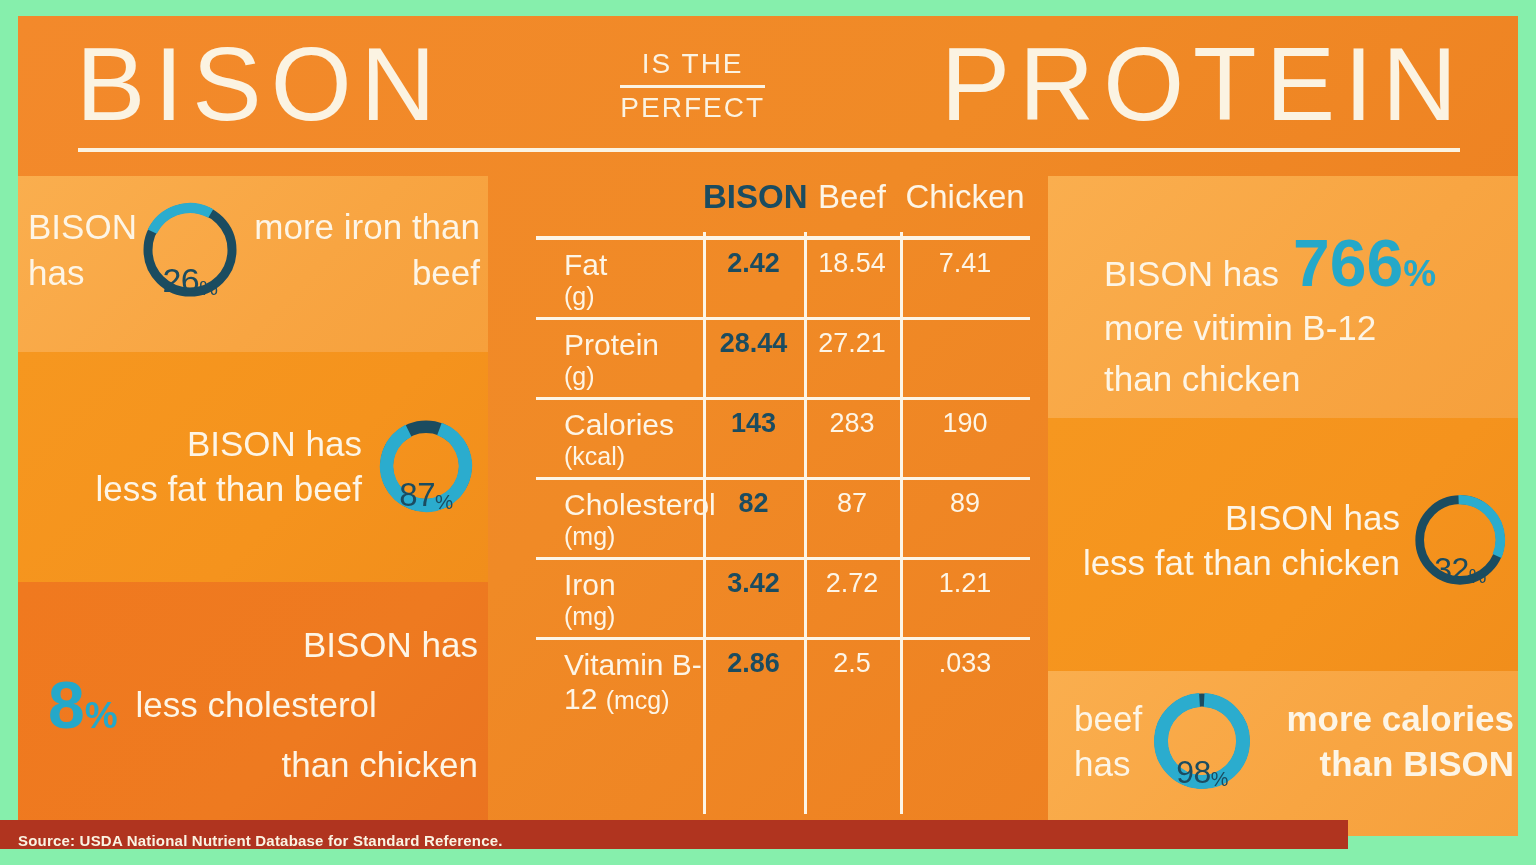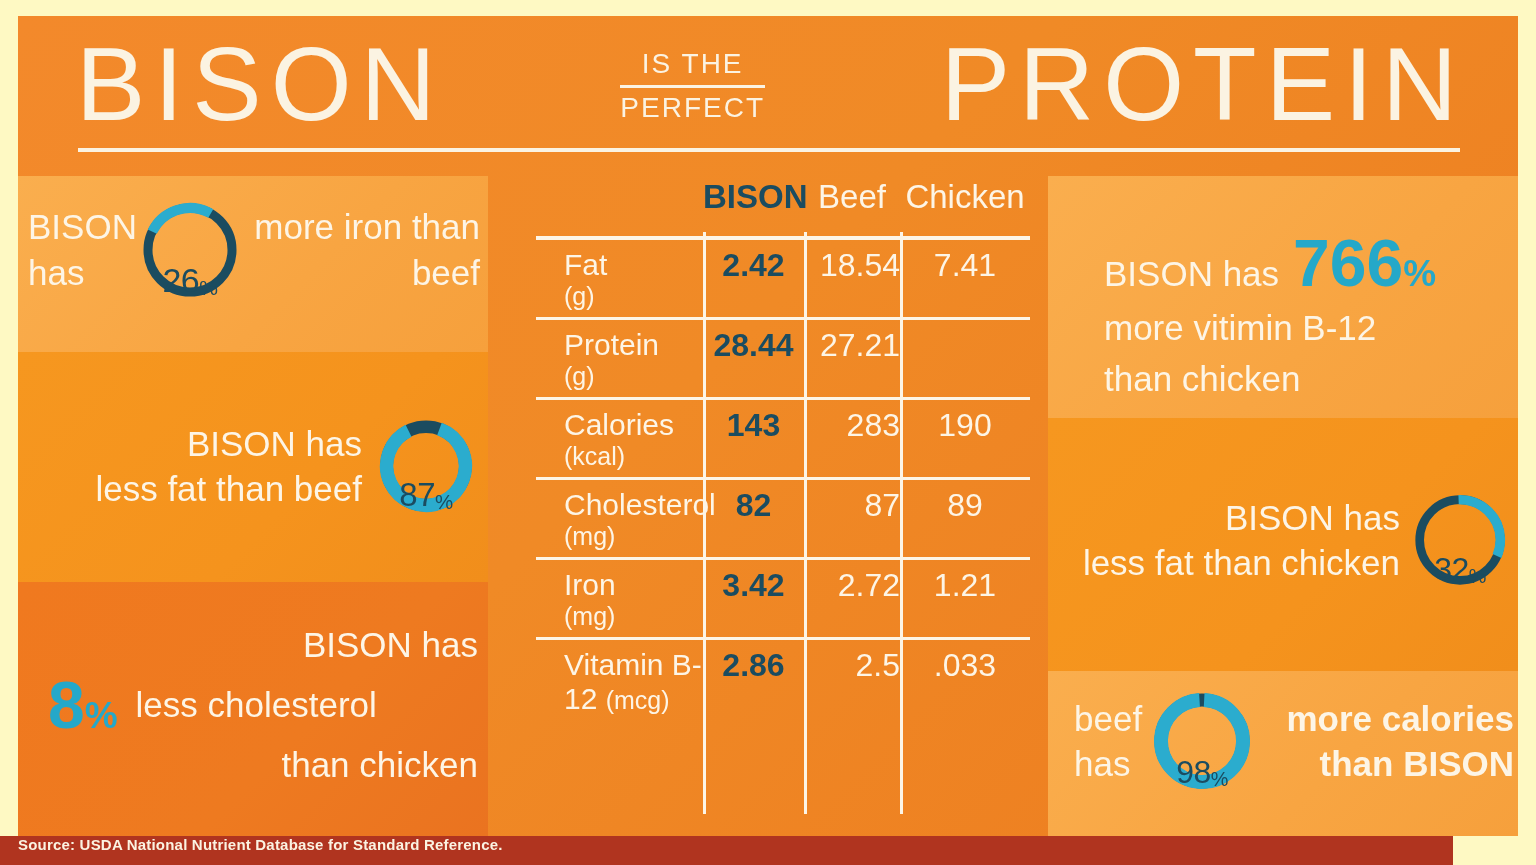--- a/index.html
+++ b/index.html
@@ -7,21 +7,21 @@
   html, body {
     width:1536px; height:865px;
     background:#B0341F;
     font-family:"Liberation Sans", sans-serif;
     overflow:hidden;
   }
 
   #infographic {
     position:relative;
     width:1536px; height:865px;
-    background:#fef9c3;
+    background:#86efac;
   }
 
   
   .canvas {
     position:absolute;
     left:18px; top:16px;
     width:1500px; height:820px;
     background:linear-gradient(135deg,#F3892B 0%, #F08A26 45%, #ED7C1F 100%);
     overflow:hidden;
   }
@@ -220,45 +220,45 @@
     padding:8px 6px 0 28px;
     color:#FDF5E6;
     font-size:30px;
     line-height:1.12;
   }
   .cell-name .unit { font-size:25px; display:block; }
   .cell-name .unit-inline { font-size:25px; }
   .cell-val {
     padding-top:8px;
     text-align:center;
-    font-size:32px;
+    font-size:27px;
     color:#FDF5E6;
     line-height:1.12;
   }
   .cell-val.bison { width:101px; color:#1B4C60; font-weight:bold; }
-  .cell-val.beef  { width:96px;text-align:right; }
+  .cell-val.beef  { width:96px; }
   .cell-val.chick { width:130px; }
 
   .vline {
     position:absolute;
     top:56px;
     width:3px;
     background:#FDF5E6;
   }
   #vl1 { left:167px; height:582px; }
   #vl2 { left:268px; height:582px; }
   #vl3 { left:364px; height:582px; }
 
   
   .footer {
     position:absolute;
-    left:0; bottom:0;
-    width:1453px; height:29px;
+    left:0; bottom:16px;
+    width:1348px; height:29px;
     background:#B0341F;
-    display:flex; align-items:flex-start;
+    display:flex; align-items:flex-end;
   }
   .footer .src {
     color:#FBF3E2;
     font-size:15px;
     font-weight:bold;
     padding-left:18px;
     letter-spacing:0.2px;
   }
 </style>
 </head>

